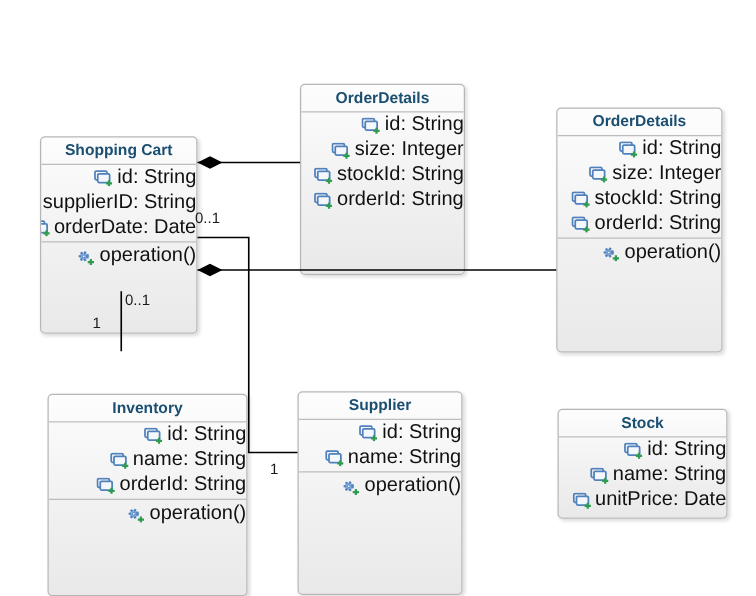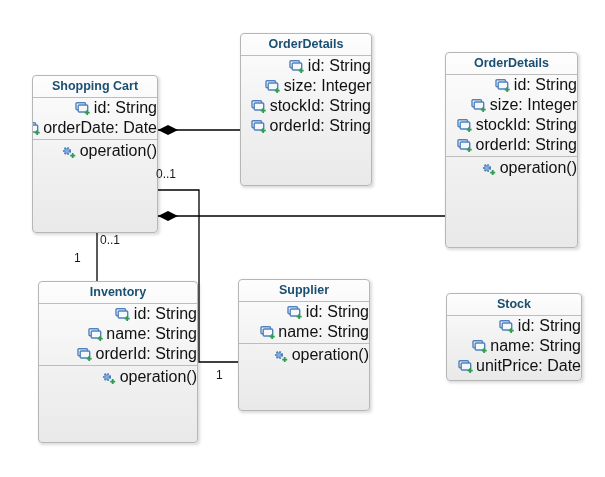--- a/index.html
+++ b/index.html
@@ -9,20 +9,21 @@
     overflow:hidden;
   }
   .uml-class{
     position:absolute;
     box-sizing:border-box;
     border:1px solid #b6b6b6;
     border-radius:4px;
     background:linear-gradient(180deg,#fdfdfd 0%,#f1f1f1 55%,#e9e9e9 100%);
     box-shadow:1.5px 1.5px 3px rgba(0,0,0,0.14);
     overflow:hidden;
+    margin-top:34px;
   }
   .uml-title{
     height:21px;
     line-height:21px;
     text-align:center;
     font-weight:bold;
     font-size:12.5px;
     color:#1b4f72;
     border-bottom:1px solid #bdbdbd;
   }
@@ -75,20 +76,30 @@
         <span>id: String</span>
       </div>
       <div class="uml-row">
         <span class="icon">
           <svg width="15" height="13" viewBox="0 0 15 13">
             <rect x="1" y="0.8" width="9.5" height="7" rx="1" fill="none" stroke="#4f81bd" stroke-width="1.4"></rect>
             <rect x="3.2" y="3" width="9.5" height="7" rx="1" fill="#f4f8fc" stroke="#4f81bd" stroke-width="1.4"></rect>
             <path d="M9.7 10.6 h5 M12.2 8.1 v5" stroke="#2e9b4f" stroke-width="1.8" fill="none"></path>
           </svg>
         </span>
+        <span>supplierID: String</span>
+      </div>
+      <div class="uml-row">
+        <span class="icon">
+          <svg width="15" height="13" viewBox="0 0 15 13">
+            <rect x="1" y="0.8" width="9.5" height="7" rx="1" fill="none" stroke="#4f81bd" stroke-width="1.4"></rect>
+            <rect x="3.2" y="3" width="9.5" height="7" rx="1" fill="#f4f8fc" stroke="#4f81bd" stroke-width="1.4"></rect>
+            <path d="M9.7 10.6 h5 M12.2 8.1 v5" stroke="#2e9b4f" stroke-width="1.8" fill="none"></path>
+          </svg>
+        </span>
         <span>orderDate: Date</span>
       </div>
       <div class="uml-sep"></div>
       <div class="uml-row">
         <span class="icon">
           <svg width="15" height="13" viewBox="0 0 15 13">
             <circle cx="6" cy="6" r="3.1" fill="#8aaede" stroke="#4f81bd" stroke-width="2" stroke-dasharray="1.6 1.3"></circle>
             <circle cx="6" cy="6" r="1.1" fill="#ffffff" stroke="#4f81bd" stroke-width="0.8"></circle>
             <path d="M9.2 10.6 h5 M11.7 8.1 v5" stroke="#2e9b4f" stroke-width="1.8" fill="none"></path>
           </svg>
@@ -230,21 +241,21 @@
         <span class="icon">
           <svg width="15" height="13" viewBox="0 0 15 13">
             <circle cx="6" cy="6" r="3.1" fill="#8aaede" stroke="#4f81bd" stroke-width="2" stroke-dasharray="1.6 1.3"></circle>
             <circle cx="6" cy="6" r="1.1" fill="#ffffff" stroke="#4f81bd" stroke-width="0.8"></circle>
             <path d="M9.2 10.6 h5 M11.7 8.1 v5" stroke="#2e9b4f" stroke-width="1.8" fill="none"></path>
           </svg>
         </span>
         <span>operation()</span>
       </div>
     </div>
-    <div class="uml-class" style="left: 238px; top: 279px; width: 132px; height: 132px;">
+    <div class="uml-class" style="left: 238px; top: 279px; width: 132px; height: 163px;">
       <div class="uml-title">Supplier</div>
       <div class="uml-row">
         <span class="icon">
           <svg width="15" height="13" viewBox="0 0 15 13">
             <rect x="1" y="0.8" width="9.5" height="7" rx="1" fill="none" stroke="#4f81bd" stroke-width="1.4"></rect>
             <rect x="3.2" y="3" width="9.5" height="7" rx="1" fill="#f4f8fc" stroke="#4f81bd" stroke-width="1.4"></rect>
             <path d="M9.7 10.6 h5 M12.2 8.1 v5" stroke="#2e9b4f" stroke-width="1.8" fill="none"></path>
           </svg>
         </span>
         <span>id: String</span>

